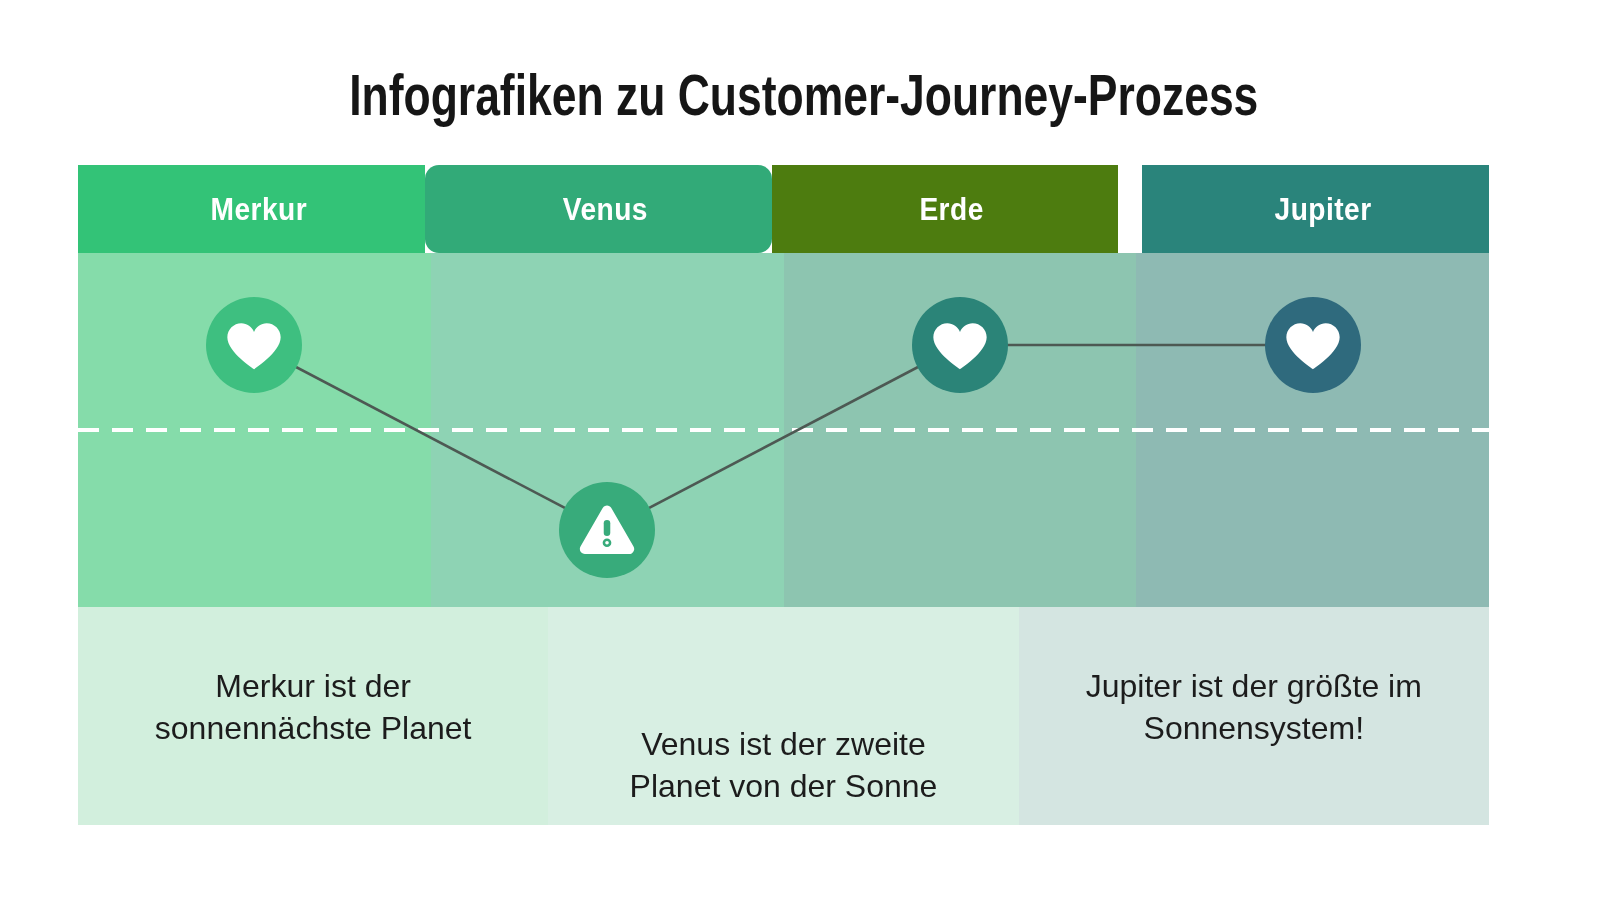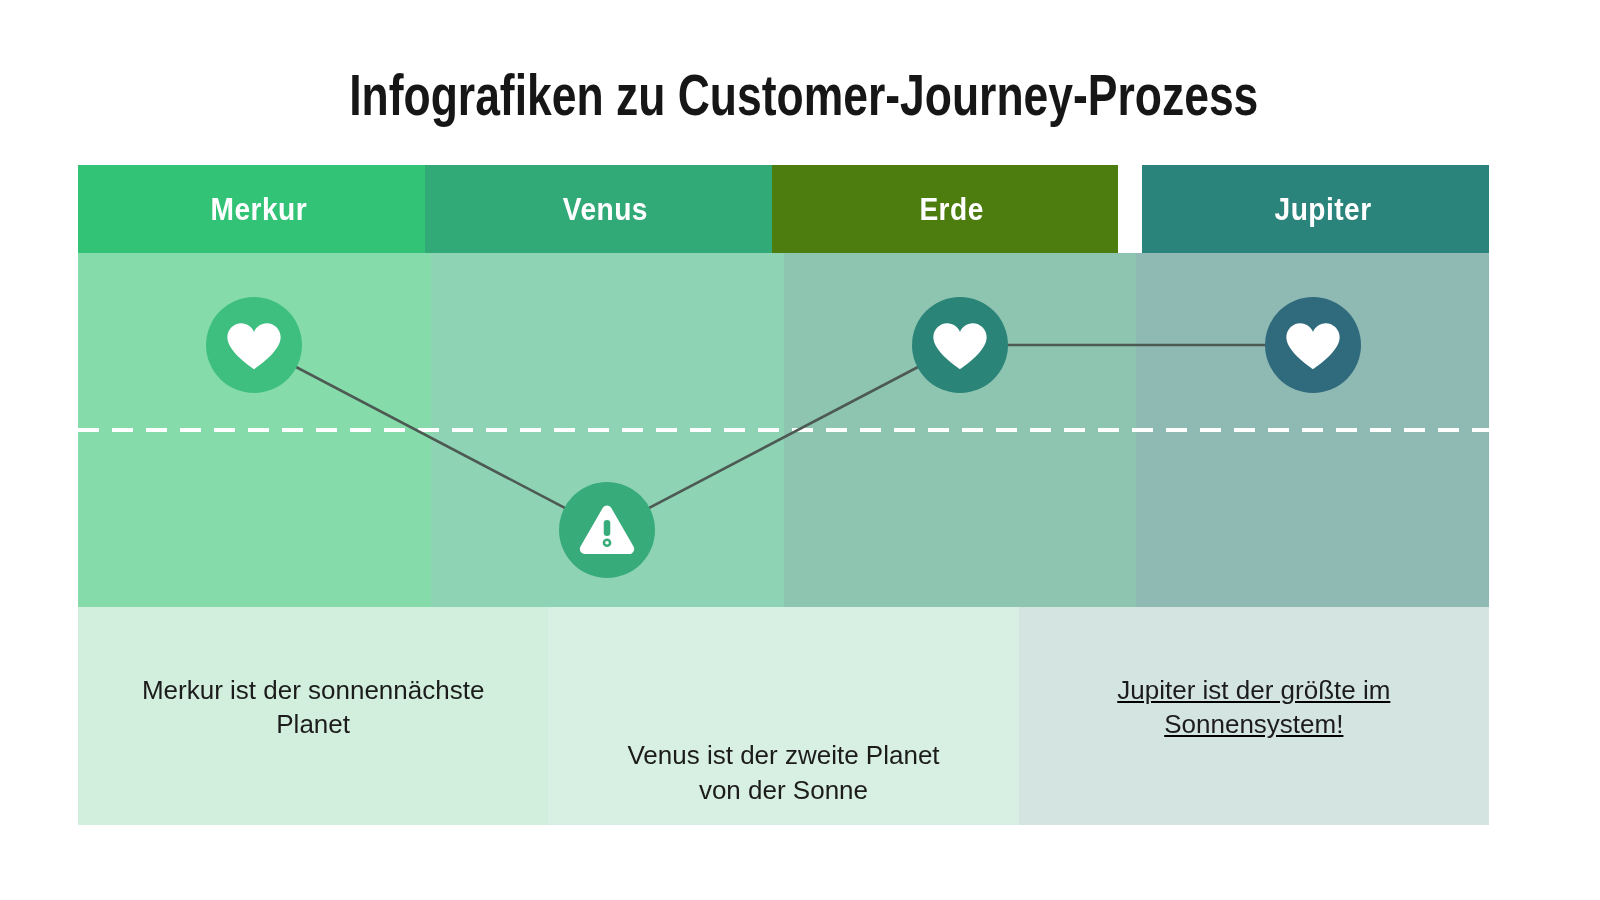--- a/index.html
+++ b/index.html
@@ -47,40 +47,40 @@
   .col-0{left:calc(12.5% - 48px);}
   .col-1{left:calc(37.5% - 48px);}
   .col-2{left:calc(62.5% - 48px);}
   .col-3{left:calc(87.5% - 48px);}
 
   .footer-cell{
     display:flex;align-items:center;justify-content:center;
     padding-bottom:18px;
   }
   .footer-text{
-    font-size:26px;line-height:1.32;color:#1c1c1c;
+    font-size:32px;line-height:1.32;color:#1c1c1c;
     text-align:center;max-width:345px;
   }
 </style>
 </head>
 <body>
 
 <div class="page">
 
   <h1 class="title">
     <span class="title-inner">Infografiken zu Customer-Journey-Prozess</span>
   </h1>
 
   <div class="table">
 
     <div class="row header-row">
       <div class="cell header-cell" style="background-color: rgb(51, 195, 119);">
         <span class="header-label">Merkur</span>
       </div>
-      <div class="cell header-cell" style="background-color: rgb(50, 170, 120);">
+      <div class="cell header-cell" style="background-color: rgb(50, 170, 120); border-radius: 14px;">
         <span class="header-label">Venus</span>
       </div>
       <div class="cell header-cell" style="background-color: #4d7c0f;">
         <span class="header-label">Erde</span>
       </div>
       <div class="cell header-cell" style="background-color: rgb(42, 132, 123); margin-left: 24px;">
         <span class="header-label">Jupiter</span>
       </div>
     </div>
 
@@ -128,19 +128,19 @@
 
     </div>
 
     <div class="row footer-row">
       <div class="cell footer-cell" style="background-color: rgb(210, 239, 221);">
         <div class="footer-text">Merkur ist der sonnennächste Planet</div>
       </div>
       <div class="cell footer-cell" style="background-color: rgb(216, 239, 227); align-items: flex-end;">
         <div class="footer-text">Venus ist der zweite Planet von der Sonne</div>
       </div>
-      <div class="cell footer-cell" style="background-color: rgb(212, 229, 225); text-decoration: underline;">
+      <div class="cell footer-cell" style="background-color: rgb(212, 229, 225);">
         <div class="footer-text">Jupiter ist der größte im Sonnensystem!</div>
       </div>
     </div>
 
   </div>
 </div>
 
 </body></html>

